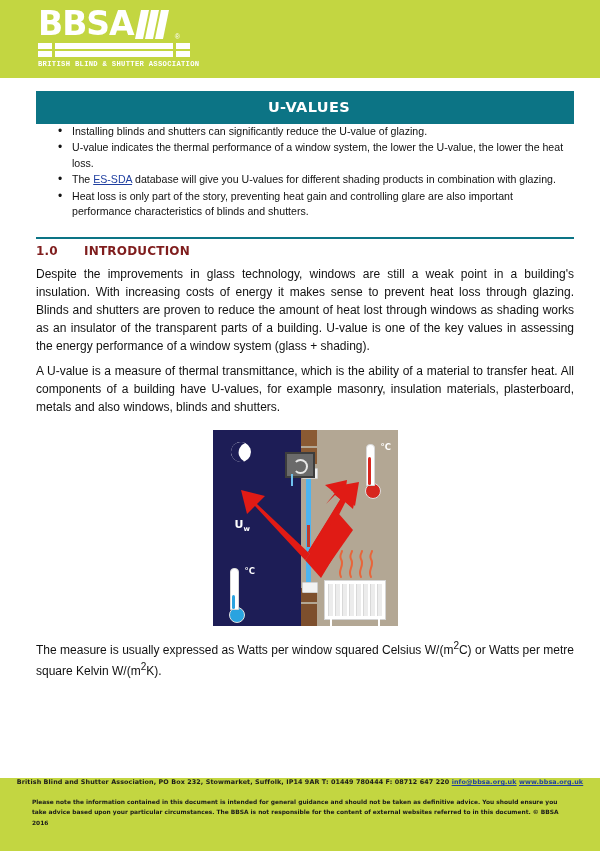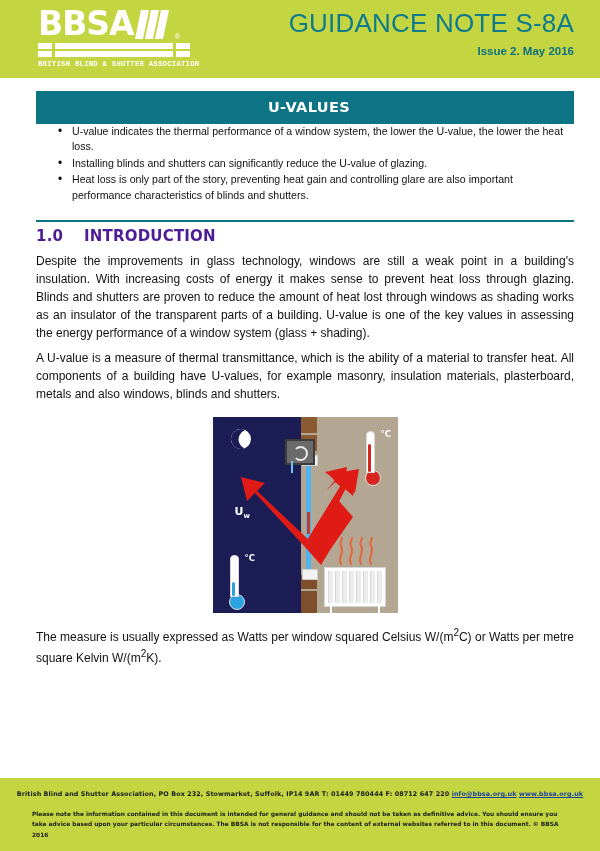--- a/index.html
+++ b/index.html
@@ -158,24 +158,24 @@
 
   .rule {
     border: none;
     border-top: 2px solid #0c7485;
     margin: 17px 0 0 0;
     height: 0;
   }
   h3.section-head {
     font-family: "DejaVu Sans", sans-serif;
     font-weight: bold;
-    font-size: 15px;
+    font-size: 12px;
     margin: 5px 0 0 0;
     letter-spacing: 0.2px;
-    color: #4c1d95;
+    color: #7f1d1d;
   }
   h3.section-head .num { display: inline-block; width: 48px; }
 
   p.body-text {
     font-size: 12px;
     line-height: 1.5;
     text-align: justify;
     margin: 7px 0 0 0;
     color: #111111;
   }
@@ -370,21 +370,20 @@
     width: 600px;
     height: 73px;
     background: #c3d641;
   }
   .footer-contact {
     text-align: center;
     font-family: "DejaVu Sans", sans-serif;
     font-weight: bold;
     font-size: 6.4px;
     color: #1a1a1a;
-    padding-top: 12px;
     letter-spacing: 0.1px;
   }
   .footer-contact a {
     color: #1f3fa0;
     text-decoration: underline;
   }
   .footer-disclaimer {
     margin: 11px 32px 0 32px;
     font-family: "DejaVu Sans", sans-serif;
     font-weight: bold;
@@ -419,38 +418,37 @@
         </div>
       <div class="logo-bar-row">
           <span class="lb-small"></span>
           <span class="lb-long"></span>
           <span class="lb-small"></span>
         </div>
     </div>
     <div class="logo-sub">BRITISH BLIND &amp; SHUTTER ASSOCIATION</div>
   </div>
 
-  <div class="header-right">
-    <div class="doc-title">GUIDANCE NOTE S-8A</div>
-    <div class="doc-issue">Issue 2. May 2016</div>
-  </div>
 </div>
 
 <div class="page">
   <div class="content">
 
     <div class="title-bar">U-VALUES</div>
 
 
     <ul class="bullets">
+      <li>
+        <span>Installing blinds and shutters can significantly reduce the U-value of glazing.</span>
+      </li>
       <li>
         <span>U-value indicates the thermal performance of a window system, the lower the U-value, the lower the heat loss.</span>
       </li>
       <li>
-        <span>Installing blinds and shutters can significantly reduce the U-value of glazing.</span>
+        <span>The </span><a class="inline-link" href="#">ES-SDA</a><span> database will give you U-values for different shading products in combination with glazing.</span>
       </li>
       <li>
         <span>Heat loss is only part of  the story, preventing heat gain and controlling glare are also important performance characteristics of blinds and shutters.</span>
       </li>
     </ul>
 
     <hr class="rule">
     <h3 class="section-head">
       <span class="num">1.0</span><span>INTRODUCTION</span>
     </h3>

